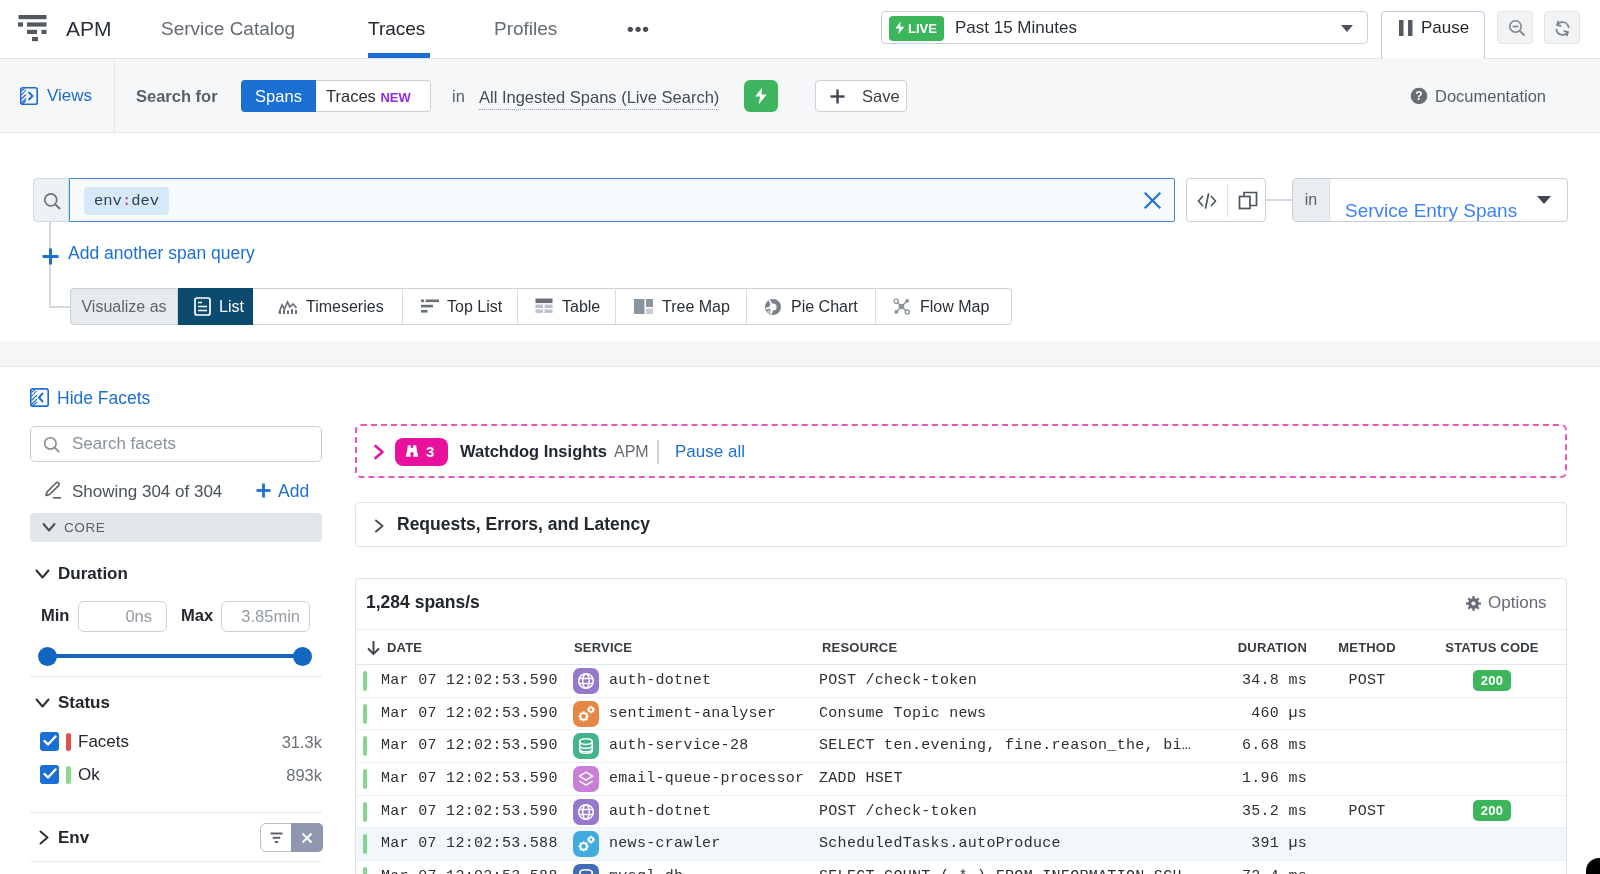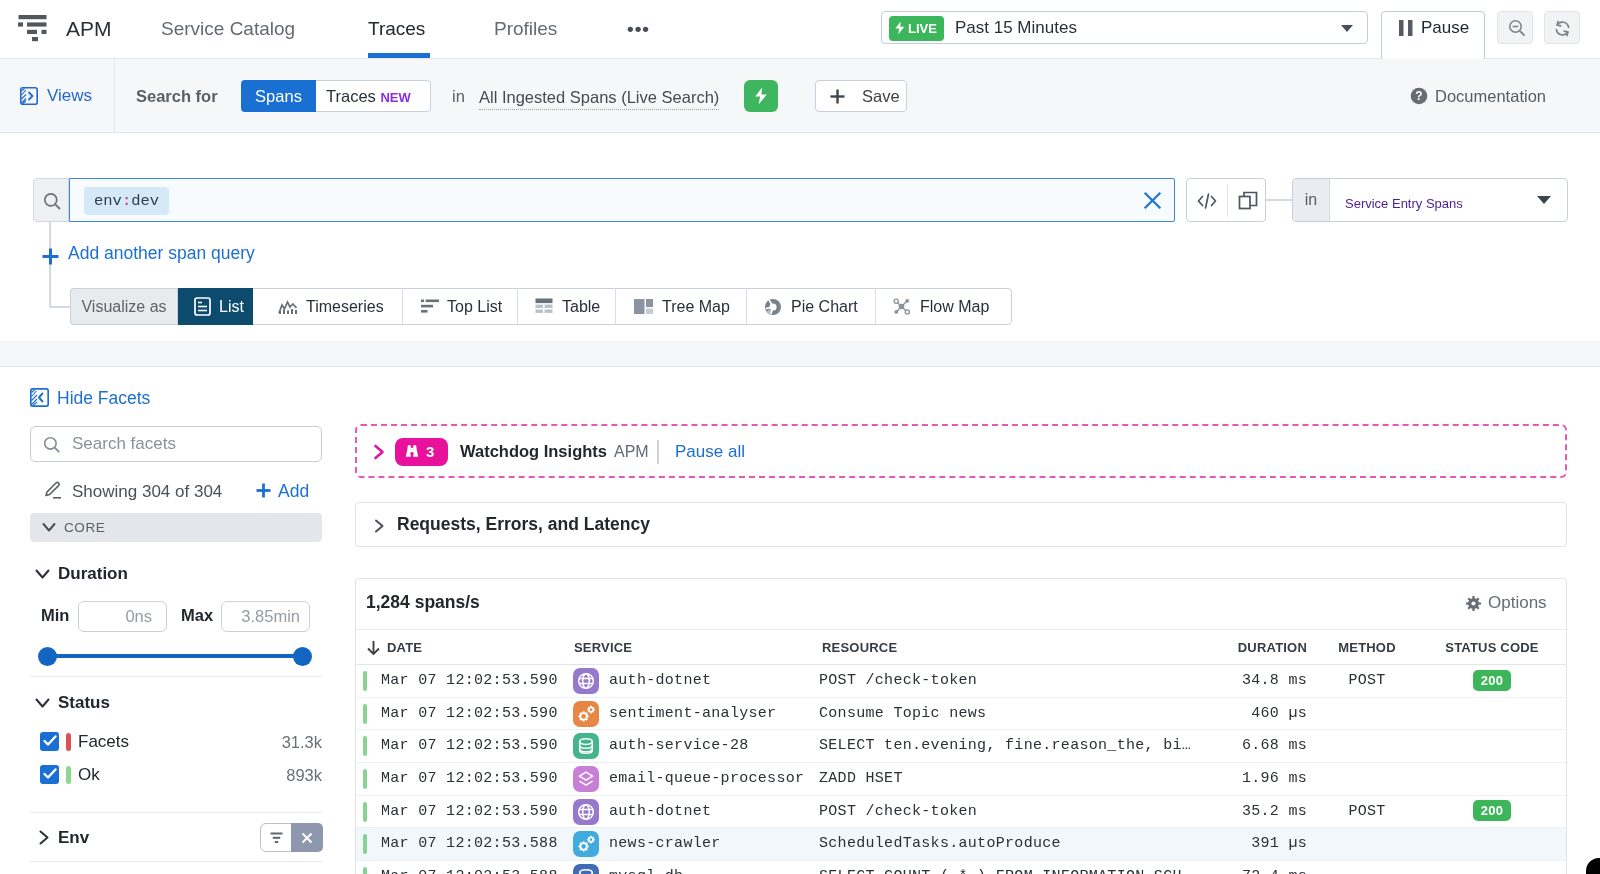--- a/index.html
+++ b/index.html
@@ -167,21 +167,21 @@
         <g fill="none" stroke="#4e565e" stroke-width="1.7">
           <rect x="1.5" y="5.5" width="10.5" height="12"></rect>
           <polyline points="6,5.5 6,1.5 18.5,1.5 18.5,14.5 12,14.5"></polyline>
         </g>
       </svg>
   </div>
   <div class="abs" style="left:1266px;top:65px;width:26px;height:1.5px;background:#d4d9df;"></div>
 
   <div class="abs" style="left:1292px;top:44px;width:276px;height:44px;background:#fff;border:1px solid #c8cfd8;border-radius:4px;">
     <div class="abs" style="left:0;top:0;width:37px;height:42px;background:#e9ecf0;border-right:1px solid #d6dbe1;border-radius:4px 0 0 4px;text-align:center;line-height:42px;font-size:16px;color:#5a6067;">in</div>
-    <div class="abs" style="left:52px;top:4px;line-height:42px;font-size:13px;color:#4c1d95;">Service Entry Spans</div>
+    <div class="abs" style="left:52px;top:11px;line-height:42px;font-size:19px;color:#3b82f6;">Service Entry Spans</div>
     <div class="abs" style="right:16px;top:17px;width:0;height:0;border-left:7px solid transparent;border-right:7px solid transparent;border-top:8px solid #3f454c;"></div>
   </div>
 
   <svg class="abs" style="left:42px;top:114px" width="17" height="17" viewBox="0 0 17 17">
       <g stroke="#1d6fd1" stroke-width="3">
         <line x1="8.5" y1="0.5" x2="8.5" y2="16.5"></line>
         <line x1="0.5" y1="8.5" x2="16.5" y2="8.5"></line>
       </g>
     </svg>
   <div class="abs" style="left:68px;top:109px;font-size:17.5px;color:#1d6fd1;">Add another span query</div>

